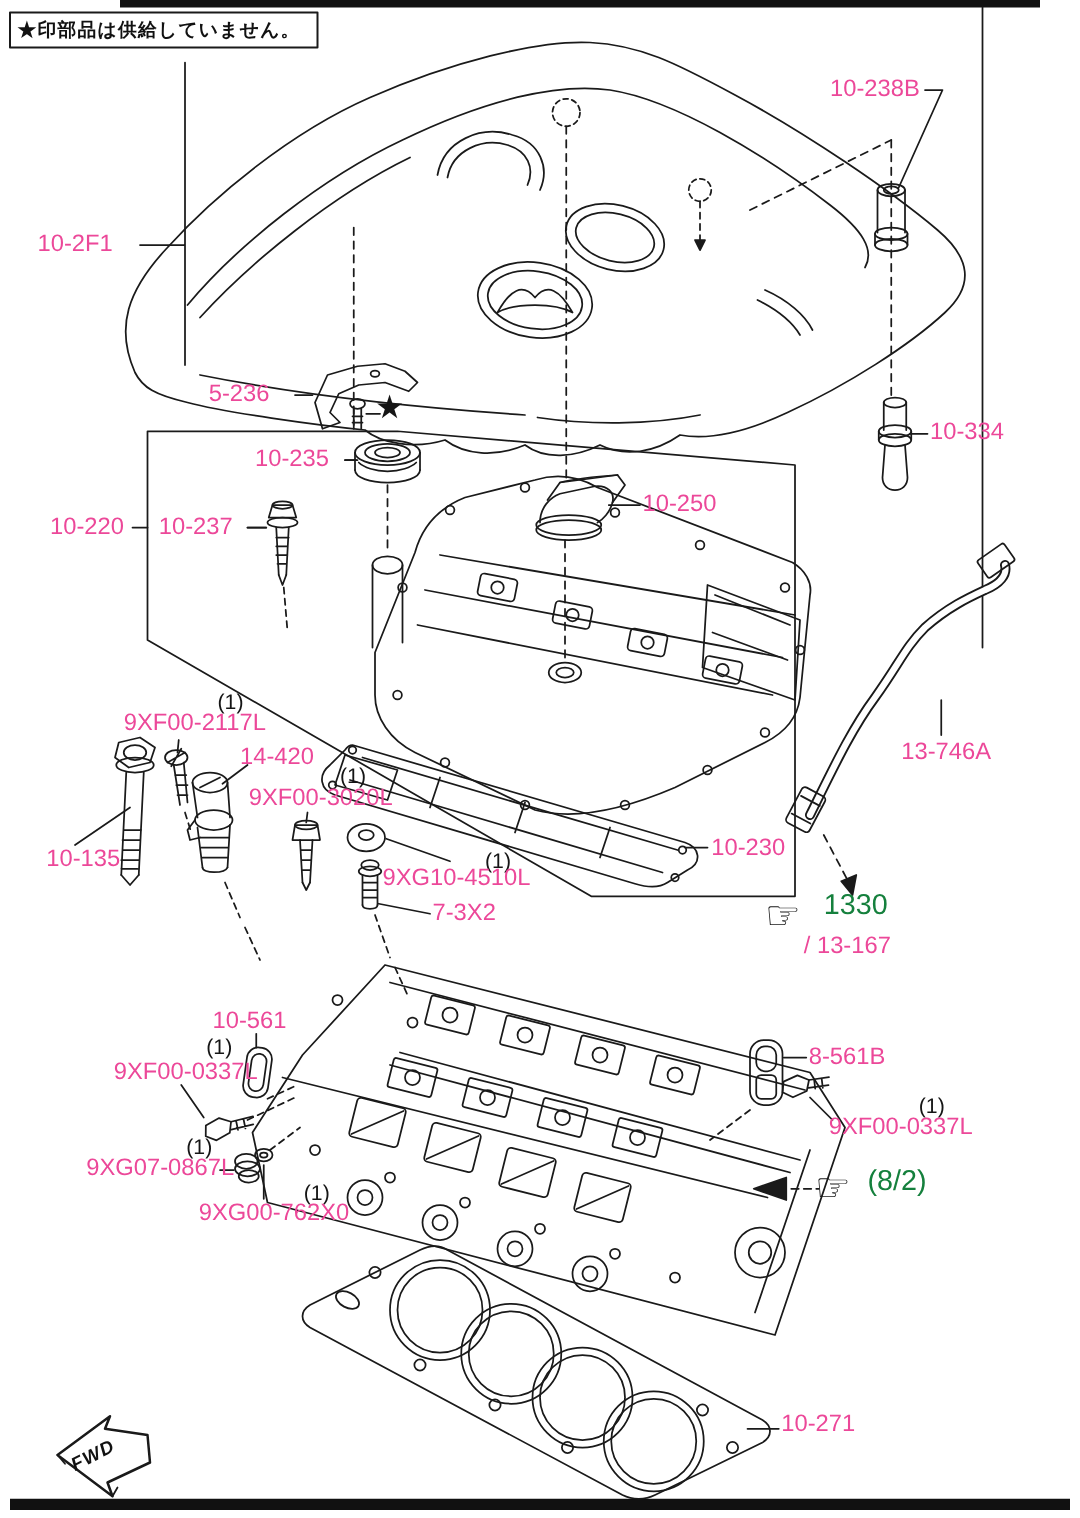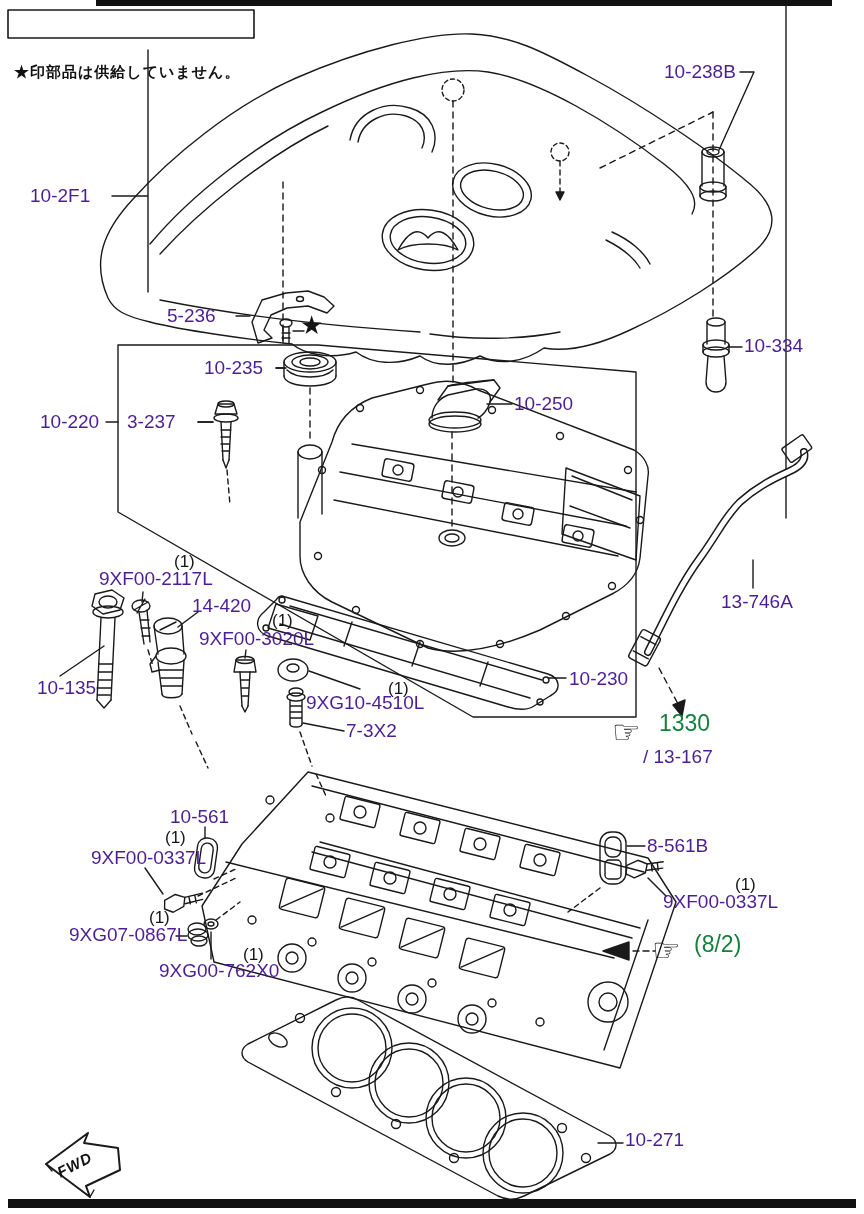--- a/index.html
+++ b/index.html
@@ -1,22 +1,22 @@
 <!DOCTYPE html>
 <html><head>
 <meta charset="utf-8">
 <style>
   html,body{margin:0;padding:0;background:#fff;}
   #page{position:relative;width:864px;height:1214px;background:#fff;overflow:hidden;
         font-family:"Liberation Sans",sans-serif;color:#111;}
   svg{position:absolute;left:0;top:0;}
-  .lbl{position:absolute;font-size:19px;line-height:1.05;white-space:nowrap;color:#4c1d95;}
+  .lbl{position:absolute;font-size:19px;line-height:1.05;white-space:nowrap;color:#ec4899;}
   .qty{position:absolute;font-size:17px;line-height:1;white-space:nowrap;color:#151515;}
   .big{position:absolute;font-size:23px;line-height:1;white-space:nowrap;color:#15803d;}
-  .note{position:absolute;left:14px;top:15px;font-size:15px;font-weight:bold;letter-spacing:1px;color:#111;margin-top:48px;}
+  .note{position:absolute;left:14px;top:15px;font-size:15px;font-weight:bold;letter-spacing:1px;color:#111;}
   .glyph{position:absolute;line-height:1;color:#151515;}
   .fwd{position:absolute;left:56px;top:1156px;font-size:15px;font-weight:bold;font-style:italic;
        transform:rotate(-27deg);letter-spacing:1px;color:#111;}
 </style>
 </head>
 <body>
 
 <div id="page">
 
 <svg width="864" height="1214" viewBox="0 0 864 1214" fill="none" stroke="#1a1a1a" stroke-width="1.4" stroke-linecap="round" stroke-linejoin="round">
@@ -395,21 +395,21 @@
 <div class="note">★印部品は供給していません。</div>
 
 <div class="lbl" style="left:664px;top:62px">10-238B</div>
 <div class="lbl" style="left:30px;top:186px">10-2F1</div>
 <div class="lbl" style="left:167px;top:306px">5-236</div>
 <div class="glyph" style="left:300px;top:312px;font-size:26px">★</div>
 <div class="lbl" style="left:204px;top:358px">10-235</div>
 <div class="lbl" style="left:514px;top:394px">10-250</div>
 <div class="lbl" style="left:744px;top:336px">10-334</div>
 <div class="lbl" style="left:40px;top:412px">10-220</div>
-<div class="lbl" style="left:127px;top:412px">3-237</div>
+<div class="lbl" style="left:127px;top:412px">10-237</div>
 <div class="lbl" style="left:721px;top:592px">13-746A</div>
 
 <div class="qty" style="left:174px;top:553px">(1)</div>
 <div class="lbl" style="left:99px;top:569px">9XF00-2117L</div>
 <div class="lbl" style="left:192px;top:596px">14-420</div>
 <div class="qty" style="left:272px;top:612px">(1)</div>
 <div class="lbl" style="left:199px;top:629px">9XF00-3020L</div>
 <div class="lbl" style="left:37px;top:678px">10-135</div>
 <div class="lbl" style="left:569px;top:669px">10-230</div>
 <div class="qty" style="left:388px;top:680px">(1)</div>

